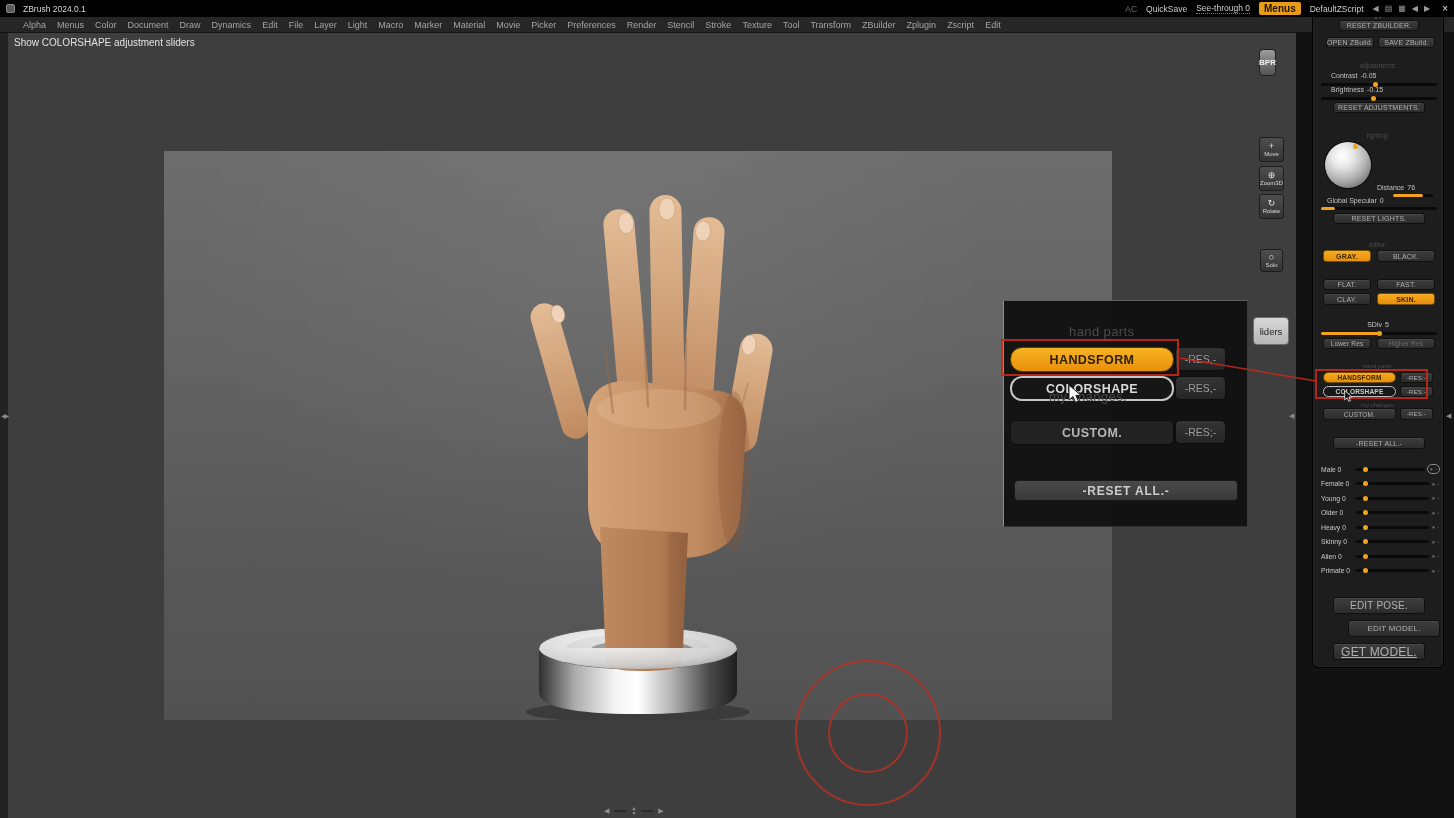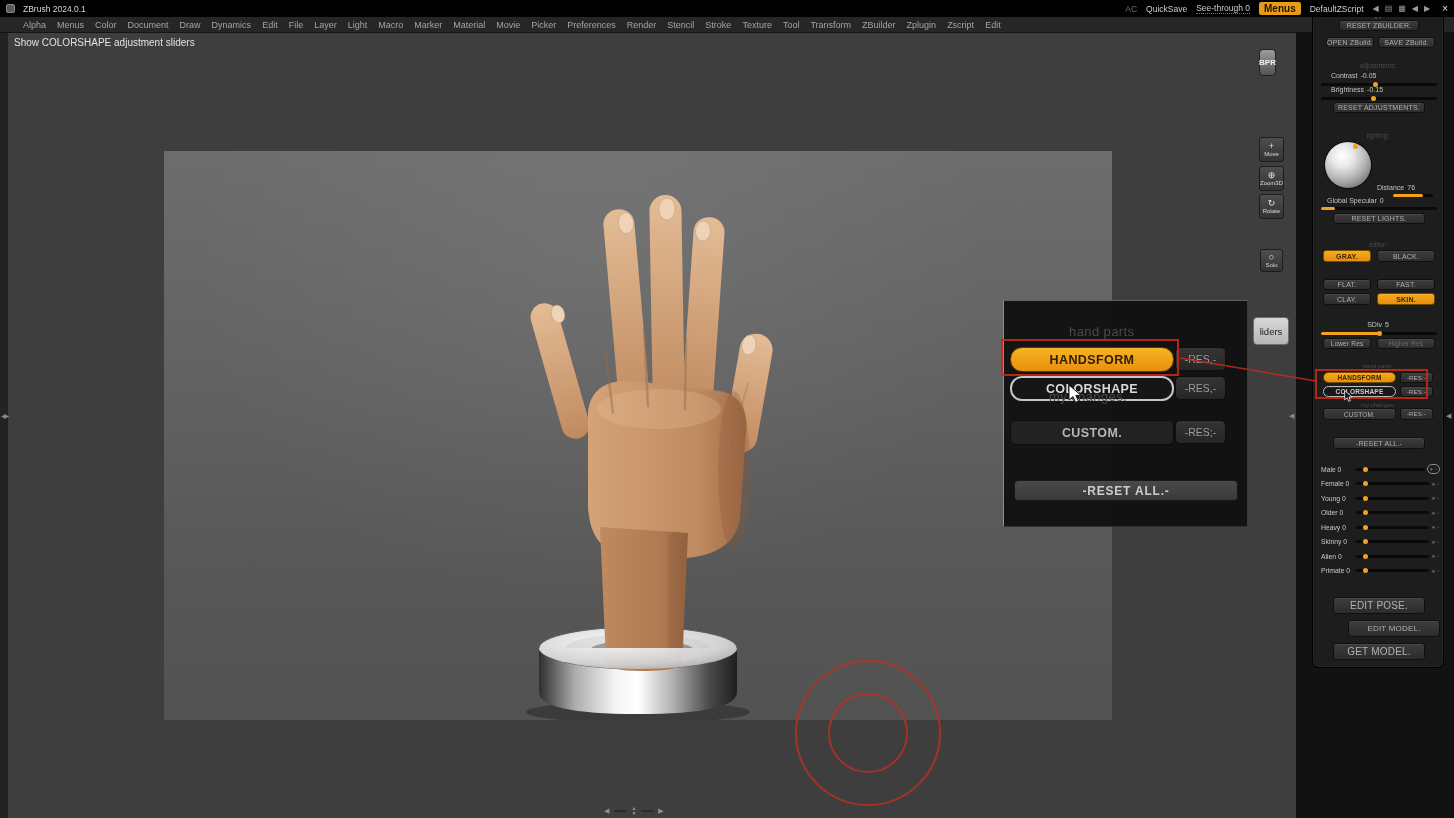--- a/index.html
+++ b/index.html
@@ -429,21 +429,21 @@
           </div>
           <span class="morph-icons">
             <span class="morph-ic">●</span>
             <span class="morph-ic">▫</span>
           </span>
         </div>
       </div>
 
     <div class="btn" style="left:20px; top:584px; width:92px; height:17px; font-size:10px;">EDIT POSE.</div>
     <div class="btn" style="left:35px; top:607px; width:92px; height:17px; font-size:8px;">EDIT MODEL.</div>
-    <div class="btn" style="left:20px; top:630px; width:92px; height:17px; font-size:10px;">GET MODEL.</div>
+    <div class="btn" style="left:20px; top:630px; width:92px; height:17px; font-size:12px;text-decoration:underline;">GET MODEL.</div>
   </div>
 
   <div class="popup">
     <div class="faded" style="left:52px; top:23px;margin-left:13px;">hand parts</div>
     <div class="p-btn p-handsform">HANDSFORM</div>
     <div class="p-btn p-res" style="left:171px; top:46px;">-RES,-</div>
     <div class="p-btn p-colorshape">COLORSHAPE</div>
     <div class="p-btn p-res" style="left:171px; top:75px;">-RES,-</div>
     <div class="faded" style="left:45px; top:88px;">my changes.</div>
     <div class="p-btn p-custom">CUSTOM.</div>

